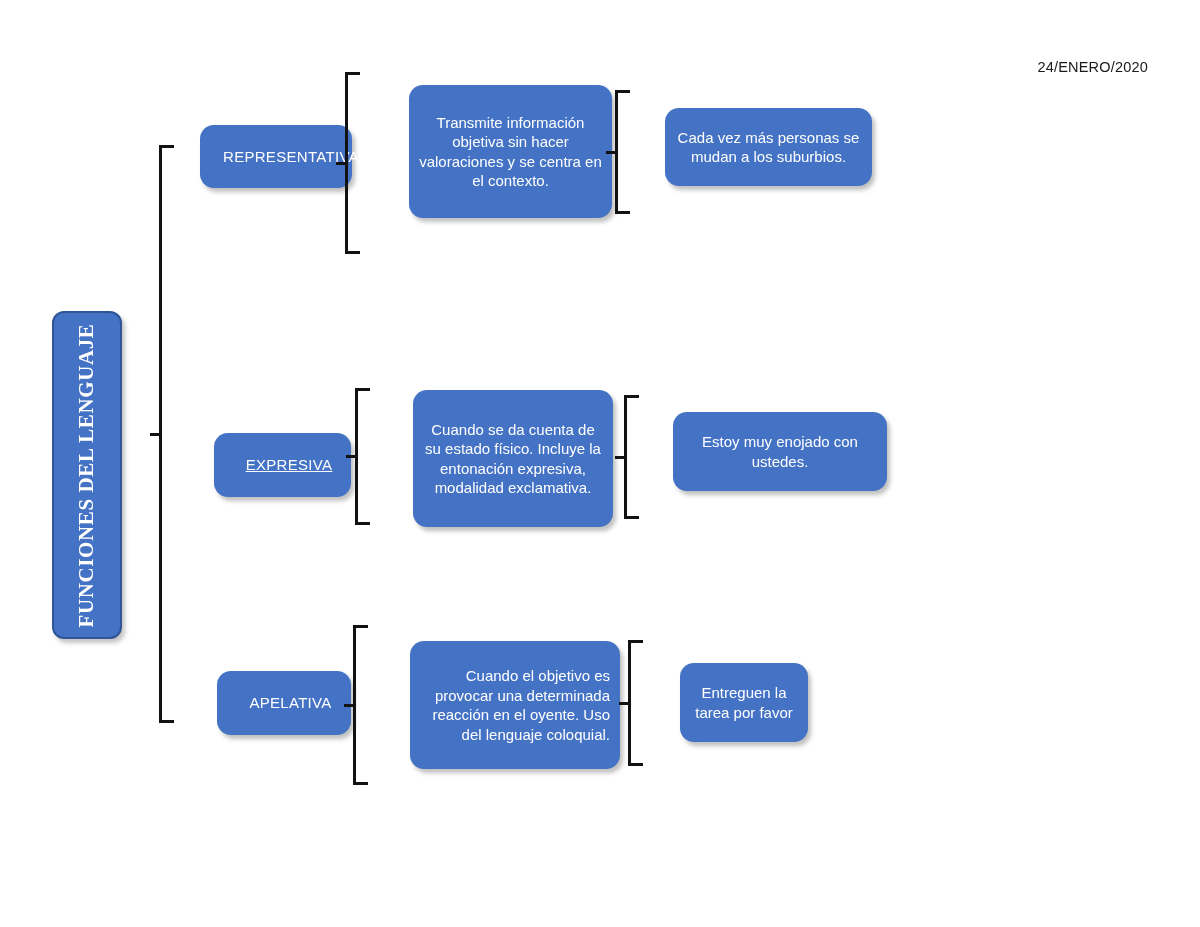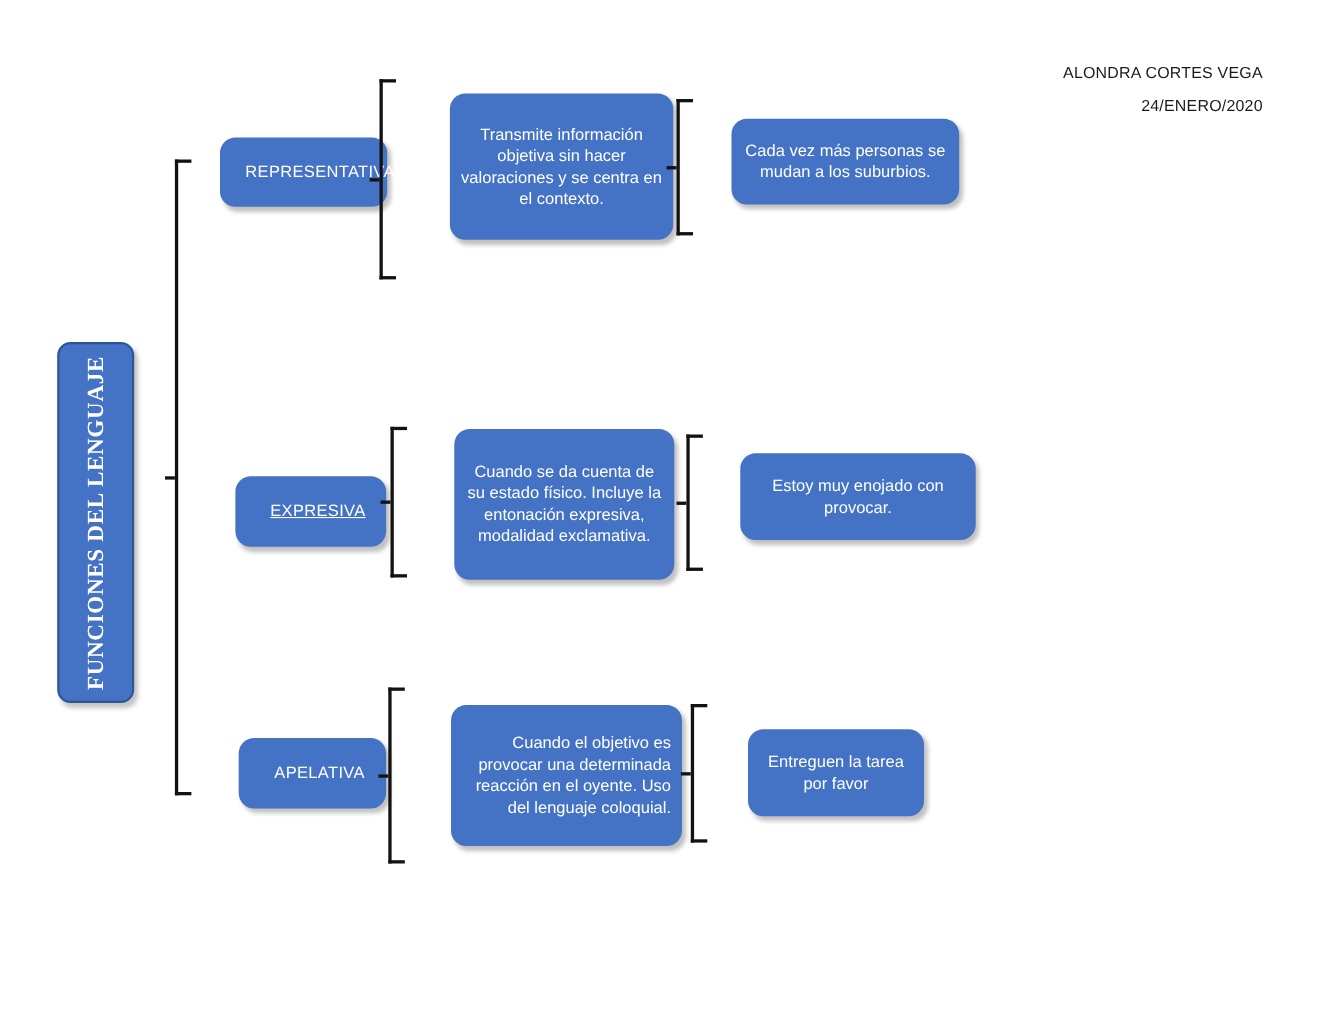--- a/index.html
+++ b/index.html
@@ -106,21 +106,20 @@
     top: 50%;
     margin-top: -1.5px;
   }
 </style>
 </head>
 <body>
 
 <div id="canvas">
 
   <div class="header-block">
-    <div>ALONDRA CORTES VEGA</div>
     <div>24/ENERO/2020</div>
   </div>
 
   <div class="title-box">
     <span>FUNCIONES DEL LENGUAJE</span>
   </div>
 
   <div class="bracket" style="left:159px; top:145px; width:18px; height:578px;">
     <div class="spine"></div>
     <div class="arm top"></div>
@@ -170,21 +169,21 @@
   </div>
 
   <div class="bracket" style="left:624px; top:395px; width:14px; height:124px;">
     <div class="spine"></div>
     <div class="arm top"></div>
     <div class="arm bottom"></div>
     <div class="tick"></div>
   </div>
 
   <div class="node level3" style="left:648px; top:412px; width:214px; height:79px;">
-    <span>Estoy muy enojado con provocar.</span>
+    <span>Estoy muy enojado con ustedes.</span>
   </div>
 
   <div class="node level1" style="left:192px; top:671px; width:134px; height:64px;">
     <span>APELATIVA</span>
   </div>
 
   <div class="bracket" style="left:353px; top:625px; width:18px; height:160px;">
     <div class="spine"></div>
     <div class="arm top"></div>
     <div class="arm bottom"></div>
@@ -195,17 +194,17 @@
     <span>Cuando el objetivo es provocar una determinada reacción en el oyente. Uso del lenguaje coloquial.</span>
   </div>
 
   <div class="bracket" style="left:628px; top:640px; width:14px; height:126px;">
     <div class="spine"></div>
     <div class="arm top"></div>
     <div class="arm bottom"></div>
     <div class="tick"></div>
   </div>
 
-  <div class="node level3" style="left:655px; top:663px; width:160px; height:79px;">
+  <div class="node level3" style="left:655px; top:663px; width:128px; height:79px;">
     <span>Entreguen la tarea por favor</span>
   </div>
 
 </div>
 
 </body></html>

